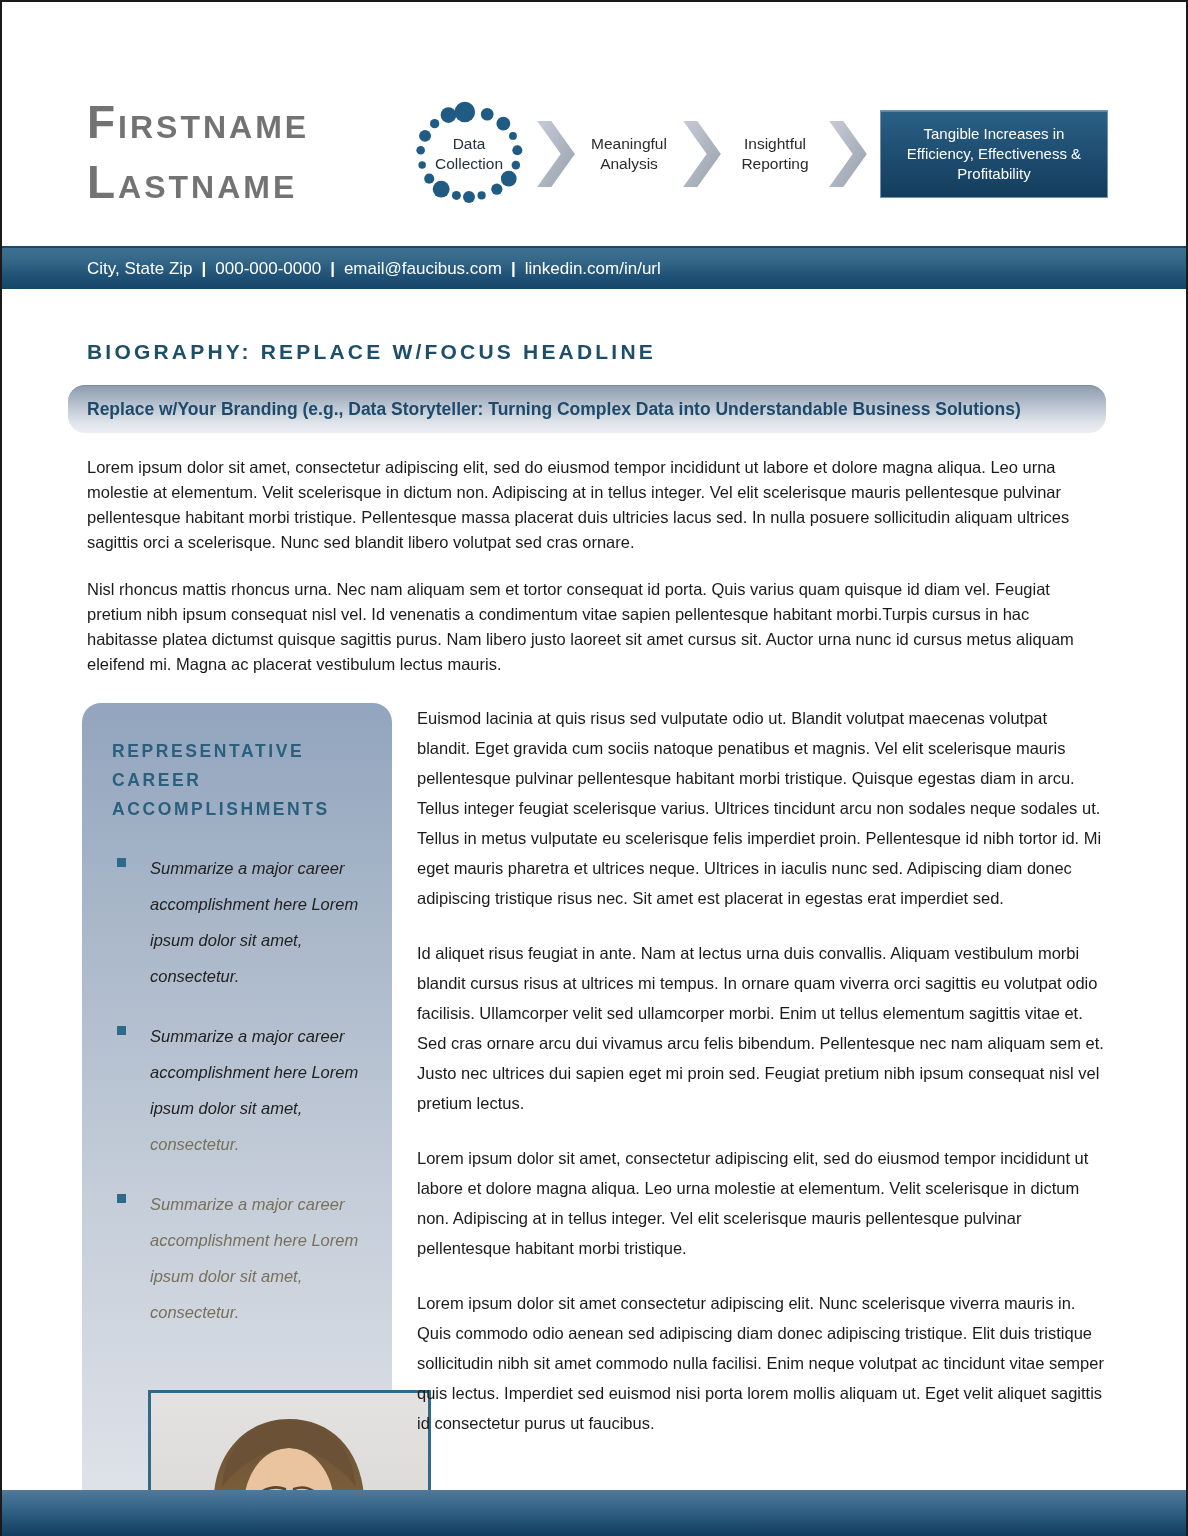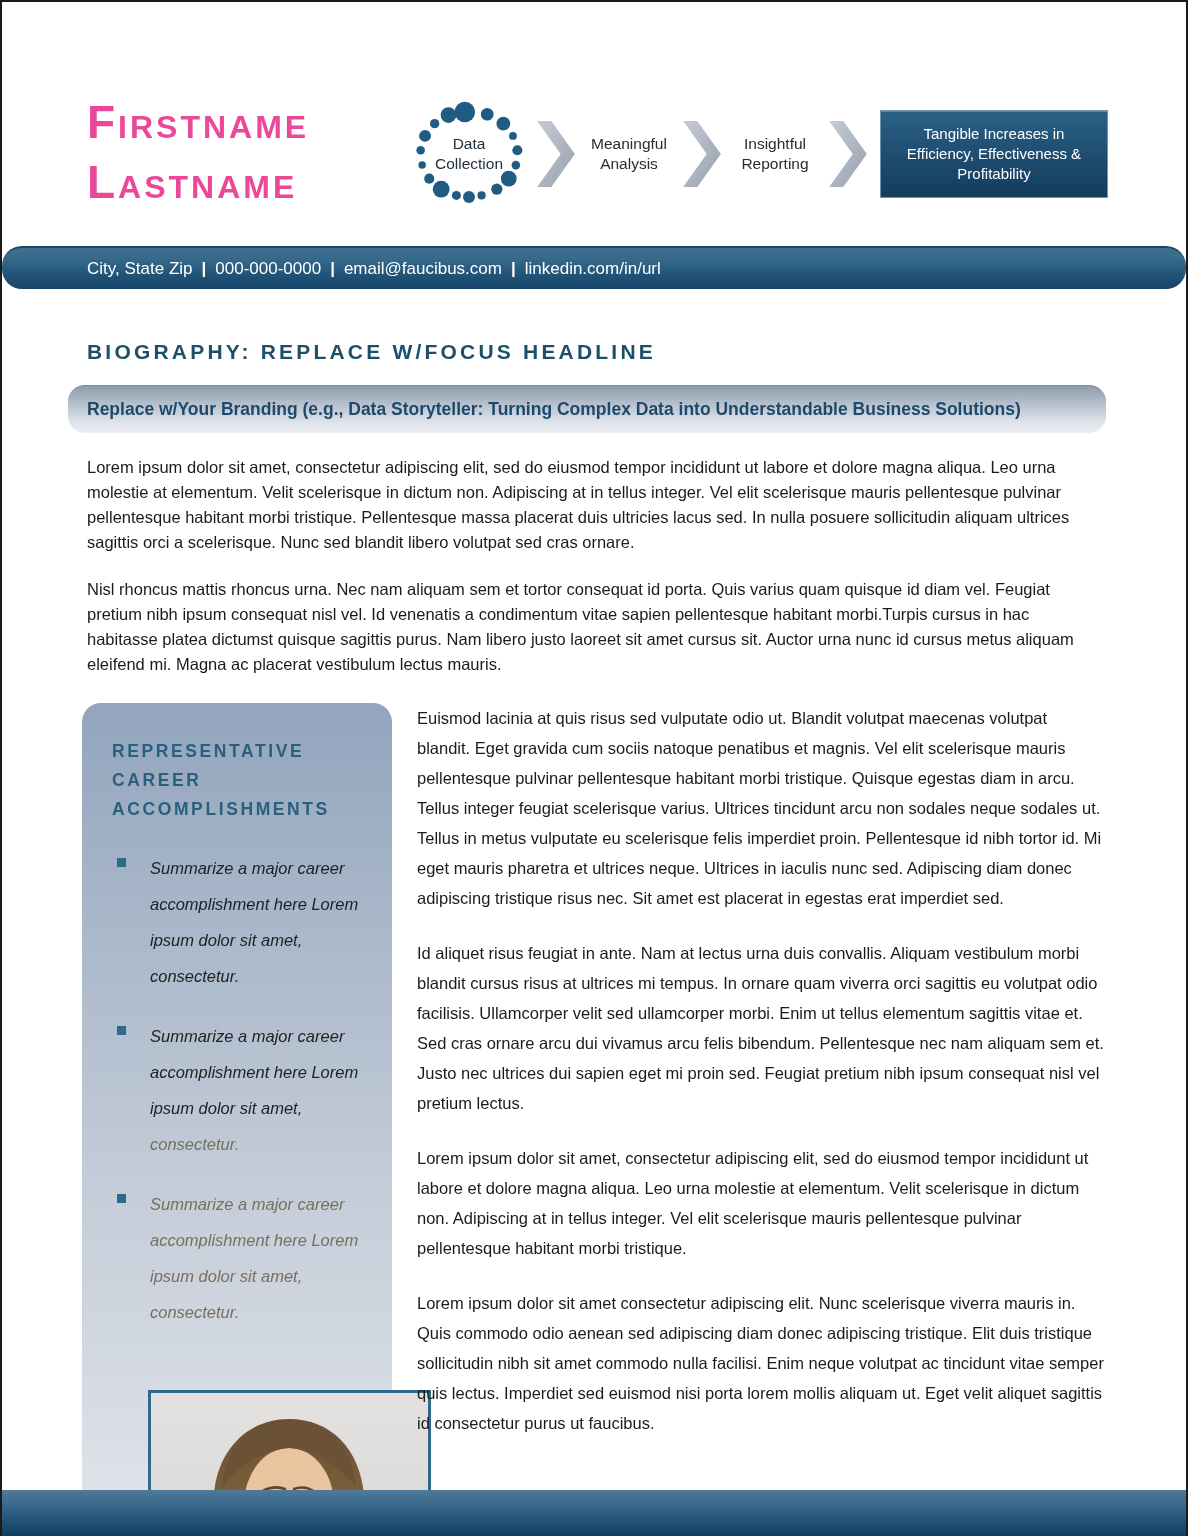--- a/index.html
+++ b/index.html
@@ -7,40 +7,40 @@
   body { font-family:"Liberation Sans", sans-serif; }
 
   .page {
     position:relative; width:1188px; height:1536px; margin:0 auto;
     background:#ffffff; overflow:hidden;
     border-top:2px solid #1a1a1a; border-left:2px solid #1a1a1a; border-right:2px solid #1a1a1a;
   }
 
   
   .header { display:flex; align-items:flex-start; margin:96px 78px 0 85px; height:122px; }
-  .name-block { line-height:60px; color:#ec4899; font-weight:700;
+  .name-block { line-height:60px; color:#737373; font-weight:700;
     font-variant:small-caps; font-size:46px; letter-spacing:3px; margin-top:-6px; }
   .process { display:flex; align-items:center; margin-left:auto; gap:2px; }
   .ring-wrap { position:relative; width:122px; height:112px; flex:none; }
   .ring-wrap svg { position:absolute; inset:0; }
   .ring-label { position:absolute; left:50%; top:50%; transform:translate(-50%,-50%);
     width:86px; text-align:center; font-size:15.5px; line-height:1.3; color:#25313d; }
   .chev { flex:none; width:42px; height:66px; margin:0 3px; }
   .step-label { flex:none; width:94px; text-align:center; font-size:15.5px; line-height:1.3; color:#2b2b2b; }
   .result-box { flex:none; width:228px; min-height:88px; margin-left:6px;
     display:flex; align-items:center; justify-content:center; text-align:center;
     padding:10px 12px; color:#ffffff; font-size:15px; line-height:1.32;
     background:linear-gradient(180deg,#2b6086 0%, #1d4c6f 55%, #143d5c 100%);
     border:1px solid #6f94ab; box-shadow:inset 0 1px 0 rgba(255,255,255,.25); }
 
   
   .contact-bar { margin-top:26px; height:43px; display:flex; align-items:center;
     padding-left:85px; color:#ffffff; font-size:17px;
     border-top:2px solid #1c4663;
-    background:linear-gradient(180deg,#3d6f8e 0%, #376a8a 25%, #1f5176 70%, #164568 100%);border-radius:20px; }
+    background:linear-gradient(180deg,#3d6f8e 0%, #376a8a 25%, #1f5176 70%, #164568 100%); }
   .contact-bar .sep { margin:0 9px; font-weight:700; }
 
   
   .main { padding:0 82px 0 85px; }
   .bio-heading { margin-top:51px; font-size:21px; font-weight:700;
     letter-spacing:3.2px; color:#1d4f6b; }
   .banner { position:relative; margin-top:21px; margin-left:-19px; margin-right:-2px;
     padding:13px 18px 13px 19px; font-size:17.5px; font-weight:700; color:#1d4a6b;
     background:linear-gradient(180deg,#8d9cae 0%, #b8c2cf 40%, #dfe4ea 78%, #eceef2 100%);
     border-top:1px solid #7c8ca0;border-radius:17px; }

